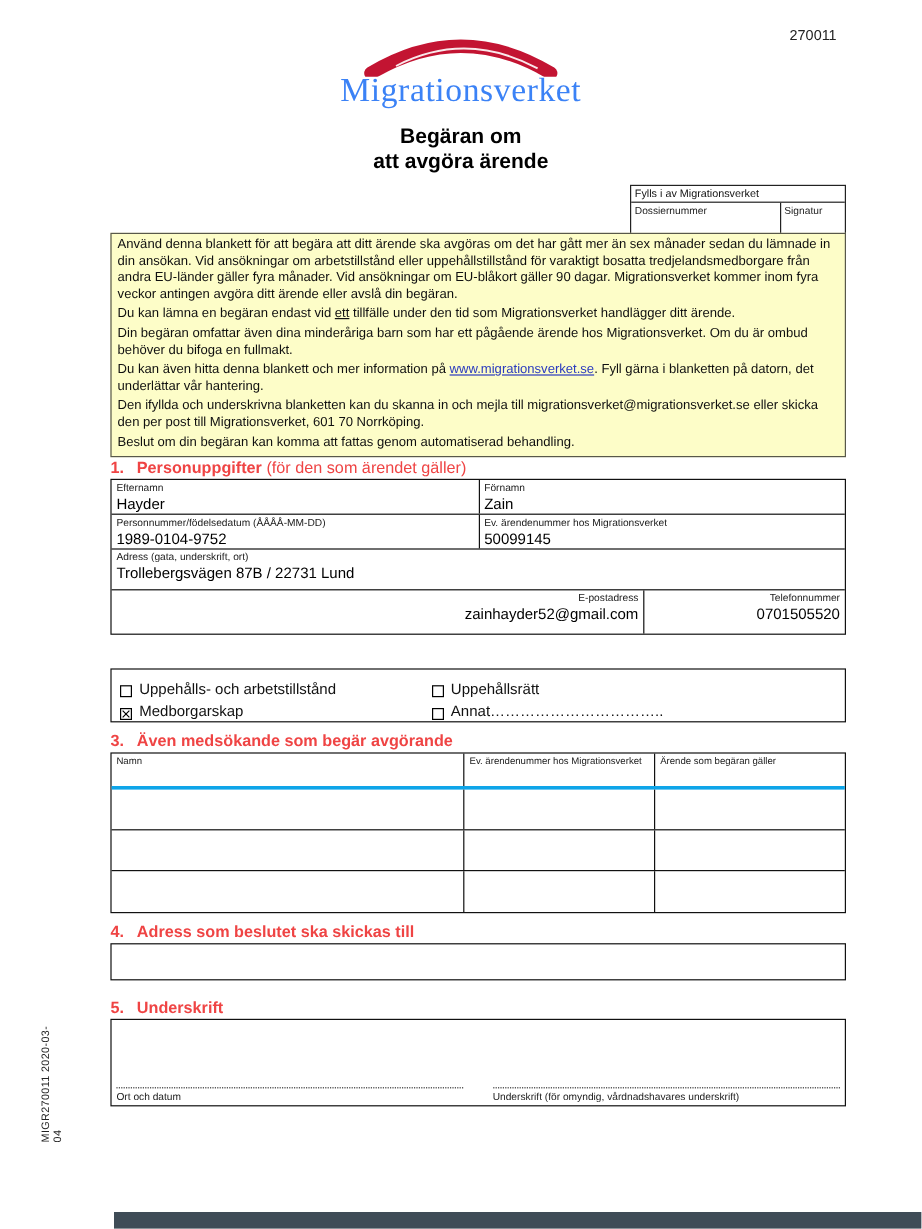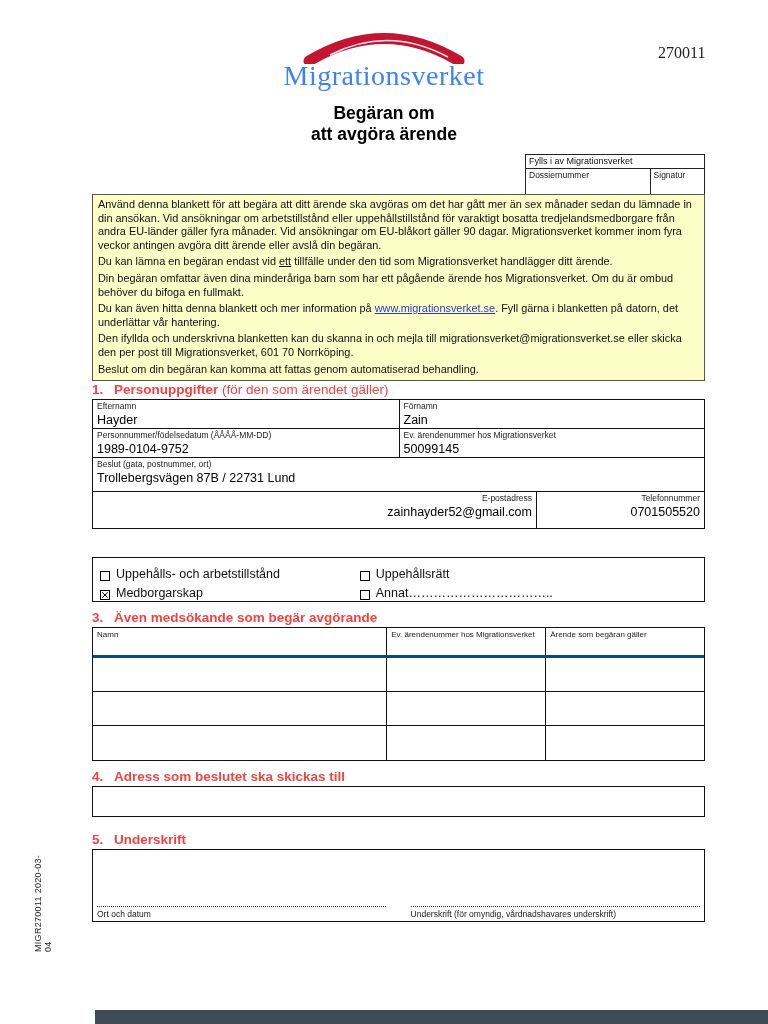--- a/index.html
+++ b/index.html
@@ -3,21 +3,21 @@
 <meta charset="utf-8">
 <style>
   html,body{margin:0;padding:0;}
   body{
     width:768px;height:1024px;background:#ffffff;
     font-family:"Liberation Sans","DejaVu Sans",sans-serif;
     color:#111;position:relative;overflow:hidden;
   }
   .abs{position:absolute;}
   
-  .form-number{left:658px;top:44px;font-size:16px;color:#222;font-family:Liberation Serif, serif;}
+  .form-number{left:658px;top:22px;font-size:12px;color:#222;}
   .logo-wrap{left:0;top:26px;width:768px;text-align:center;}
   .logo-arch{display:block;margin:0 auto;}
   .logo-text{font-family:"Liberation Serif","DejaVu Serif",serif;font-size:28px;color:#3b82f6;margin-top:-4px;letter-spacing:.5px;}
   .doc-title{left:0;top:103px;width:768px;text-align:center;font-size:17.5px;font-weight:bold;line-height:21px;color:#000;}
   
   .office-box{left:525px;top:154px;width:180px;border:1px solid #222;box-sizing:border-box;background:#fff;}
   .office-head{font-size:9px;padding:1px 3px 2px 3px;border-bottom:1px solid #222;}
   .office-row{display:flex;height:27px;}
   .office-cell{font-size:9px;padding:1px 3px;box-sizing:border-box;}
   .office-cell.dossier{width:125px;}
@@ -42,21 +42,21 @@
   .flabel{display:block;font-size:8.5px;color:#1a1a1a;line-height:11px;white-space:nowrap;}
   .fvalue{display:block;font-size:12.5px;color:#000;line-height:16px;}
   
   .opt-grid{padding:6px 0 4px 7px;}
   .opt-row{display:flex;height:19px;align-items:center;}
   .opt{display:flex;align-items:flex-end;font-size:12.5px;}
   .opt.c1{width:43%;}
   .cb{width:10px;height:10px;border:1.2px solid #000;box-sizing:border-box;margin-right:6px;flex:0 0 auto;background:#fff;}
   .cb svg{display:block;width:100%;height:100%;}
   
-  .s3 .hrow{border-bottom:3px solid #0c4a6e;}
+  .s3 .hrow{border-bottom:3px solid #0ea5e9;}
   .s3 .cell{padding-top:1px;}
   .s3 .flabel{font-size:8px;}
   .c48{width:48%;}
   .c26{width:26%;}
   
   .sig-inner{position:absolute;left:4px;right:4px;bottom:2px;display:flex;}
   .sig-col{border-top:1.2px dotted #333;padding-top:2px;font-size:8.5px;color:#1a1a1a;}
   .sig-col.left{width:48%;margin-right:4%;}
   .sig-col.right{width:48%;}
   
@@ -122,21 +122,21 @@
       <span class="flabel">Personnummer/födelsedatum (ÅÅÅÅ-MM-DD)</span>
       <span class="fvalue">1989-0104-9752</span>
     </div>
     <div class="cell bl" style="width:50%;">
       <span class="flabel">Ev. ärendenummer hos Migrationsverket</span>
       <span class="fvalue">50099145</span>
     </div>
   </div>
   <div class="trow" style="height:34px;">
     <div class="cell" style="width:100%;">
-      <span class="flabel">Beslut (gata, postnummer, ort)</span>
+      <span class="flabel">Adress (gata, underskrift, ort)</span>
       <span class="fvalue">Trollebergsvägen 87B / 22731 Lund</span>
     </div>
   </div>
   <div class="trow" style="height:36px;">
     <div class="cell" style="width:72.5%;">
       <span class="flabel">E-postadress</span>
       <span class="fvalue">zainhayder52@gmail.com</span>
     </div>
     <div class="cell bl" style="width:27.5%;">
       <span class="flabel">Telefonnummer</span>

